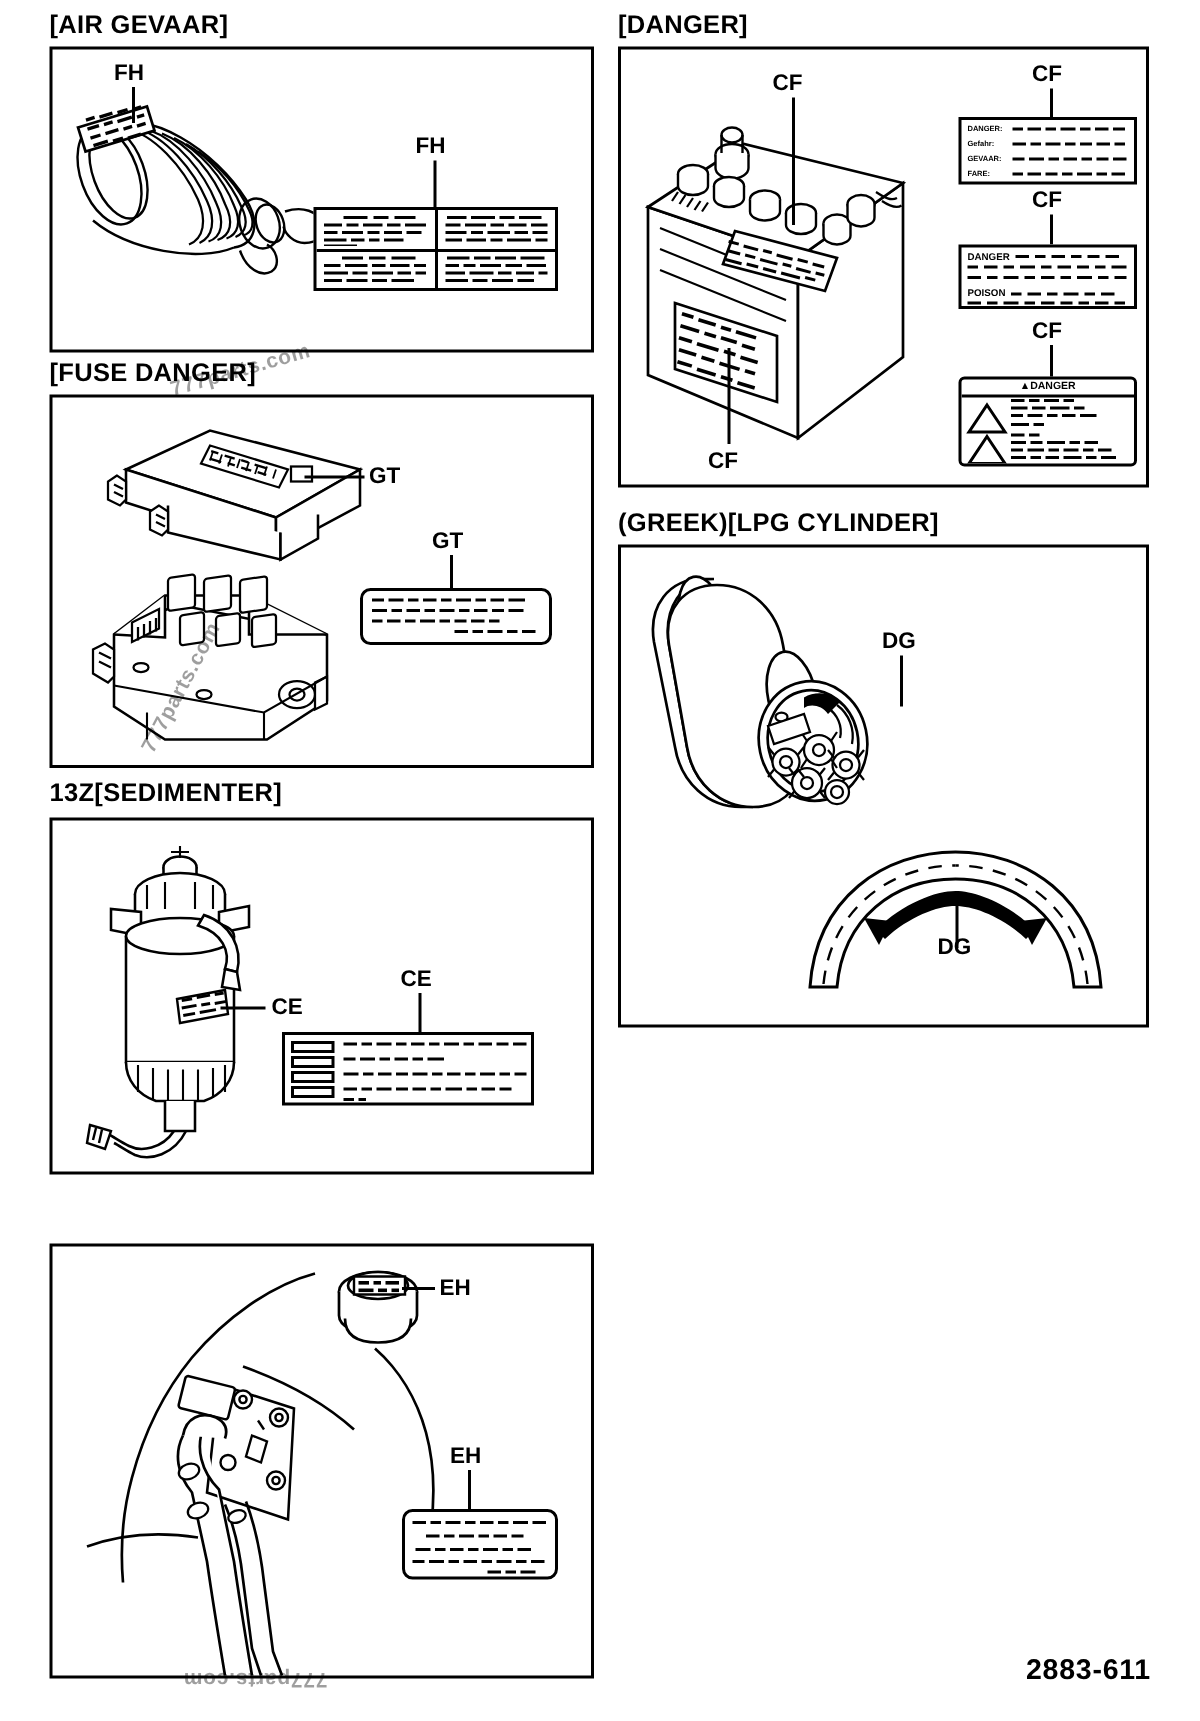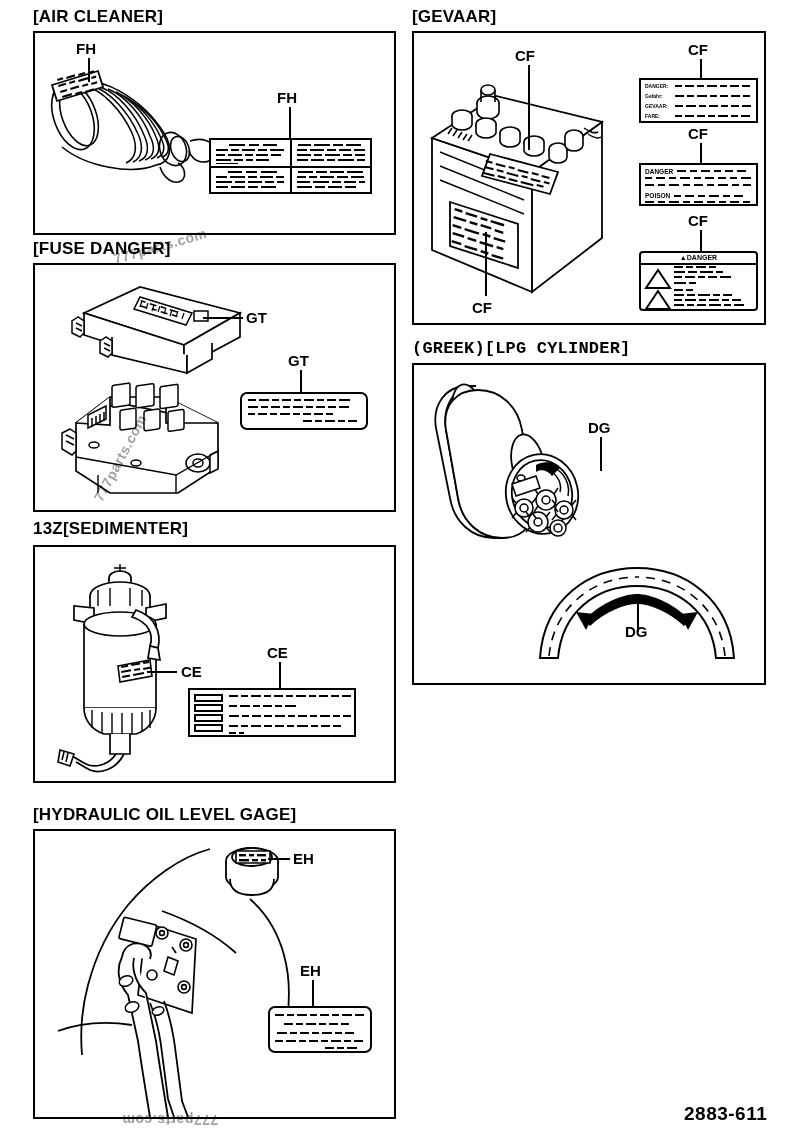--- a/index.html
+++ b/index.html
@@ -117,21 +117,21 @@
     font-size: 19px;
     letter-spacing: 0.5px;
   }
   svg { display: block; overflow: visible; }
 </style>
 </head>
 <body>
 
 <div class="page">
 
-  <div class="sec-title" style="left:33px; top:8px;">[AIR CLEANER]</div>
+  <div class="sec-title" style="left:33px; top:8px;">[AIR GEVAAR]</div>
   <div class="panel" style="left:33px; top:31px; width:363px; height:204px;"></div>
 
   <svg style="position:absolute; left:40px; top:55px;" width="185" height="135" viewBox="0 0 185 135">
     <g fill="none" stroke="#000" stroke-width="1.6">
       <ellipse cx="33" cy="62" rx="19" ry="34" transform="rotate(-20 33 62)"></ellipse>
       <ellipse cx="39" cy="60" rx="17" ry="32" transform="rotate(-20 39 60)"></ellipse>
       <path d="M28 29 C60 16 104 46 124 78 C134 94 130 108 116 110"></path>
       <path d="M22 92 C46 112 92 120 116 110"></path>
       <g stroke-width="1.5">
         <path d="M44 31 C62 34 82 56 92 78 C98 92 96 104 86 108"></path>
@@ -255,21 +255,21 @@
       <div class="tline" style="left:36px; top:11px; width:9px;"></div>
       <div class="tline" style="left:48px; top:11px; width:12px;"></div>
       <div class="tline" style="left:63px; top:11px; width:6px;"></div>
       <div class="tline" style="left:1px; top:16px; width:15px;"></div>
       <div class="tline" style="left:19px; top:16px; width:10px;"></div>
       <div class="tline" style="left:32px; top:16px; width:14px;"></div>
       <div class="tline" style="left:49px; top:16px; width:11px;"></div>
     </div>
   </div>
 
-  <div class="sec-title" style="left:412px; top:8px;">[GEVAAR]</div>
+  <div class="sec-title" style="left:412px; top:8px;">[DANGER]</div>
   <div class="panel" style="left:412px; top:31px; width:354px; height:294px;"></div>
 
   <svg style="position:absolute; left:424px; top:60px;" width="205" height="250" viewBox="0 0 205 250">
     <g fill="#fff" stroke="#000" stroke-width="1.8">
       <path d="M8 78 L8 190 L108 232 L108 112 Z"></path>
       <path d="M108 112 L108 232 L178 178 L178 62 Z"></path>
       <path d="M8 78 L72 36 L178 62 L108 112 Z"></path>
     </g>
     <g fill="none" stroke="#000" stroke-width="1.4">
       <path d="M16 92 L100 126"></path>
@@ -597,21 +597,21 @@
       <div class="tline" style="left:68px; top:22px; width:7px;"></div>
       <div class="tline" style="left:78px; top:22px; width:10px;"></div>
       <div class="tline" style="left:91px; top:22px; width:7px;"></div>
       <div class="tline" style="left:101px; top:22px; width:9px;"></div>
     </div>
   </div>
 
   <div class="wm" style="left:112px; top:238px; transform:rotate(-16deg);">777parts.com</div>
   <div class="wm" style="left:72px; top:450px; transform:rotate(-62deg);">777parts.com</div>
 
-  <div class="sec-title" style="left:412px; top:340px;font-family:Liberation Mono, monospace;">(GREEK)[LPG CYLINDER]</div>
+  <div class="sec-title" style="left:412px; top:340px;">(GREEK)[LPG CYLINDER]</div>
   <div class="panel" style="left:412px; top:363px; width:354px; height:322px;"></div>
 
   <svg style="position:absolute; left:424px; top:372px;" width="240" height="190" viewBox="0 0 240 190">
     <g fill="#fff" stroke="#000" stroke-width="1.8">
       <path d="M12 56 C8 32 22 14 44 14 L52 14 C30 14 18 34 22 58 L34 126 C38 150 56 166 78 166 L70 166 C48 166 30 150 26 126 Z"></path>
       <ellipse cx="44" cy="40" rx="15" ry="28" transform="rotate(-12 44 40)"></ellipse>
       <path d="M22 58 L34 126 C38 150 56 166 78 166 C100 166 114 150 110 126 L98 58 C94 34 76 18 54 18 C32 18 18 34 22 58 Z"></path>
       <ellipse cx="104" cy="92" rx="16" ry="30" transform="rotate(-12 104 92)"></ellipse>
       <ellipse cx="118" cy="122" rx="36" ry="40" transform="rotate(-12 118 122)"></ellipse>
       <ellipse cx="118" cy="122" rx="30" ry="34" transform="rotate(-12 118 122)"></ellipse>
@@ -760,21 +760,20 @@
       <div class="tline" style="left:59px; top:32px; width:7px;"></div>
       <div class="tline" style="left:69px; top:32px; width:11px;"></div>
       <div class="tline" style="left:83px; top:32px; width:7px;"></div>
       <div class="tline" style="left:93px; top:32px; width:9px;"></div>
       <div class="tline" style="left:105px; top:32px; width:8px;"></div>
       <div class="tline" style="left:1px; top:39px; width:7px;"></div>
       <div class="tline" style="left:11px; top:39px; width:5px;"></div>
     </div>
   </div>
 
-  <div class="sec-title" style="left:33px; top:806px;">[HYDRAULIC OIL LEVEL GAGE]</div>
   <div class="panel" style="left:33px; top:829px; width:363px; height:290px;"></div>
 
   <svg style="position:absolute; left:40px; top:835px;" width="330" height="282" viewBox="0 0 330 282">
     <g fill="none" stroke="#000" stroke-width="1.8">
       <path d="M170 14 C140 22 110 44 88 70 C70 92 56 120 48 150 C42 172 40 196 42 220"></path>
       <path d="M122 76 C150 86 176 100 196 118"></path>
       <path d="M210 64 C226 78 238 98 244 120 C250 142 250 168 246 192"></path>
       <path d="M18 196 C40 188 66 186 92 190"></path>
     </g>
 

